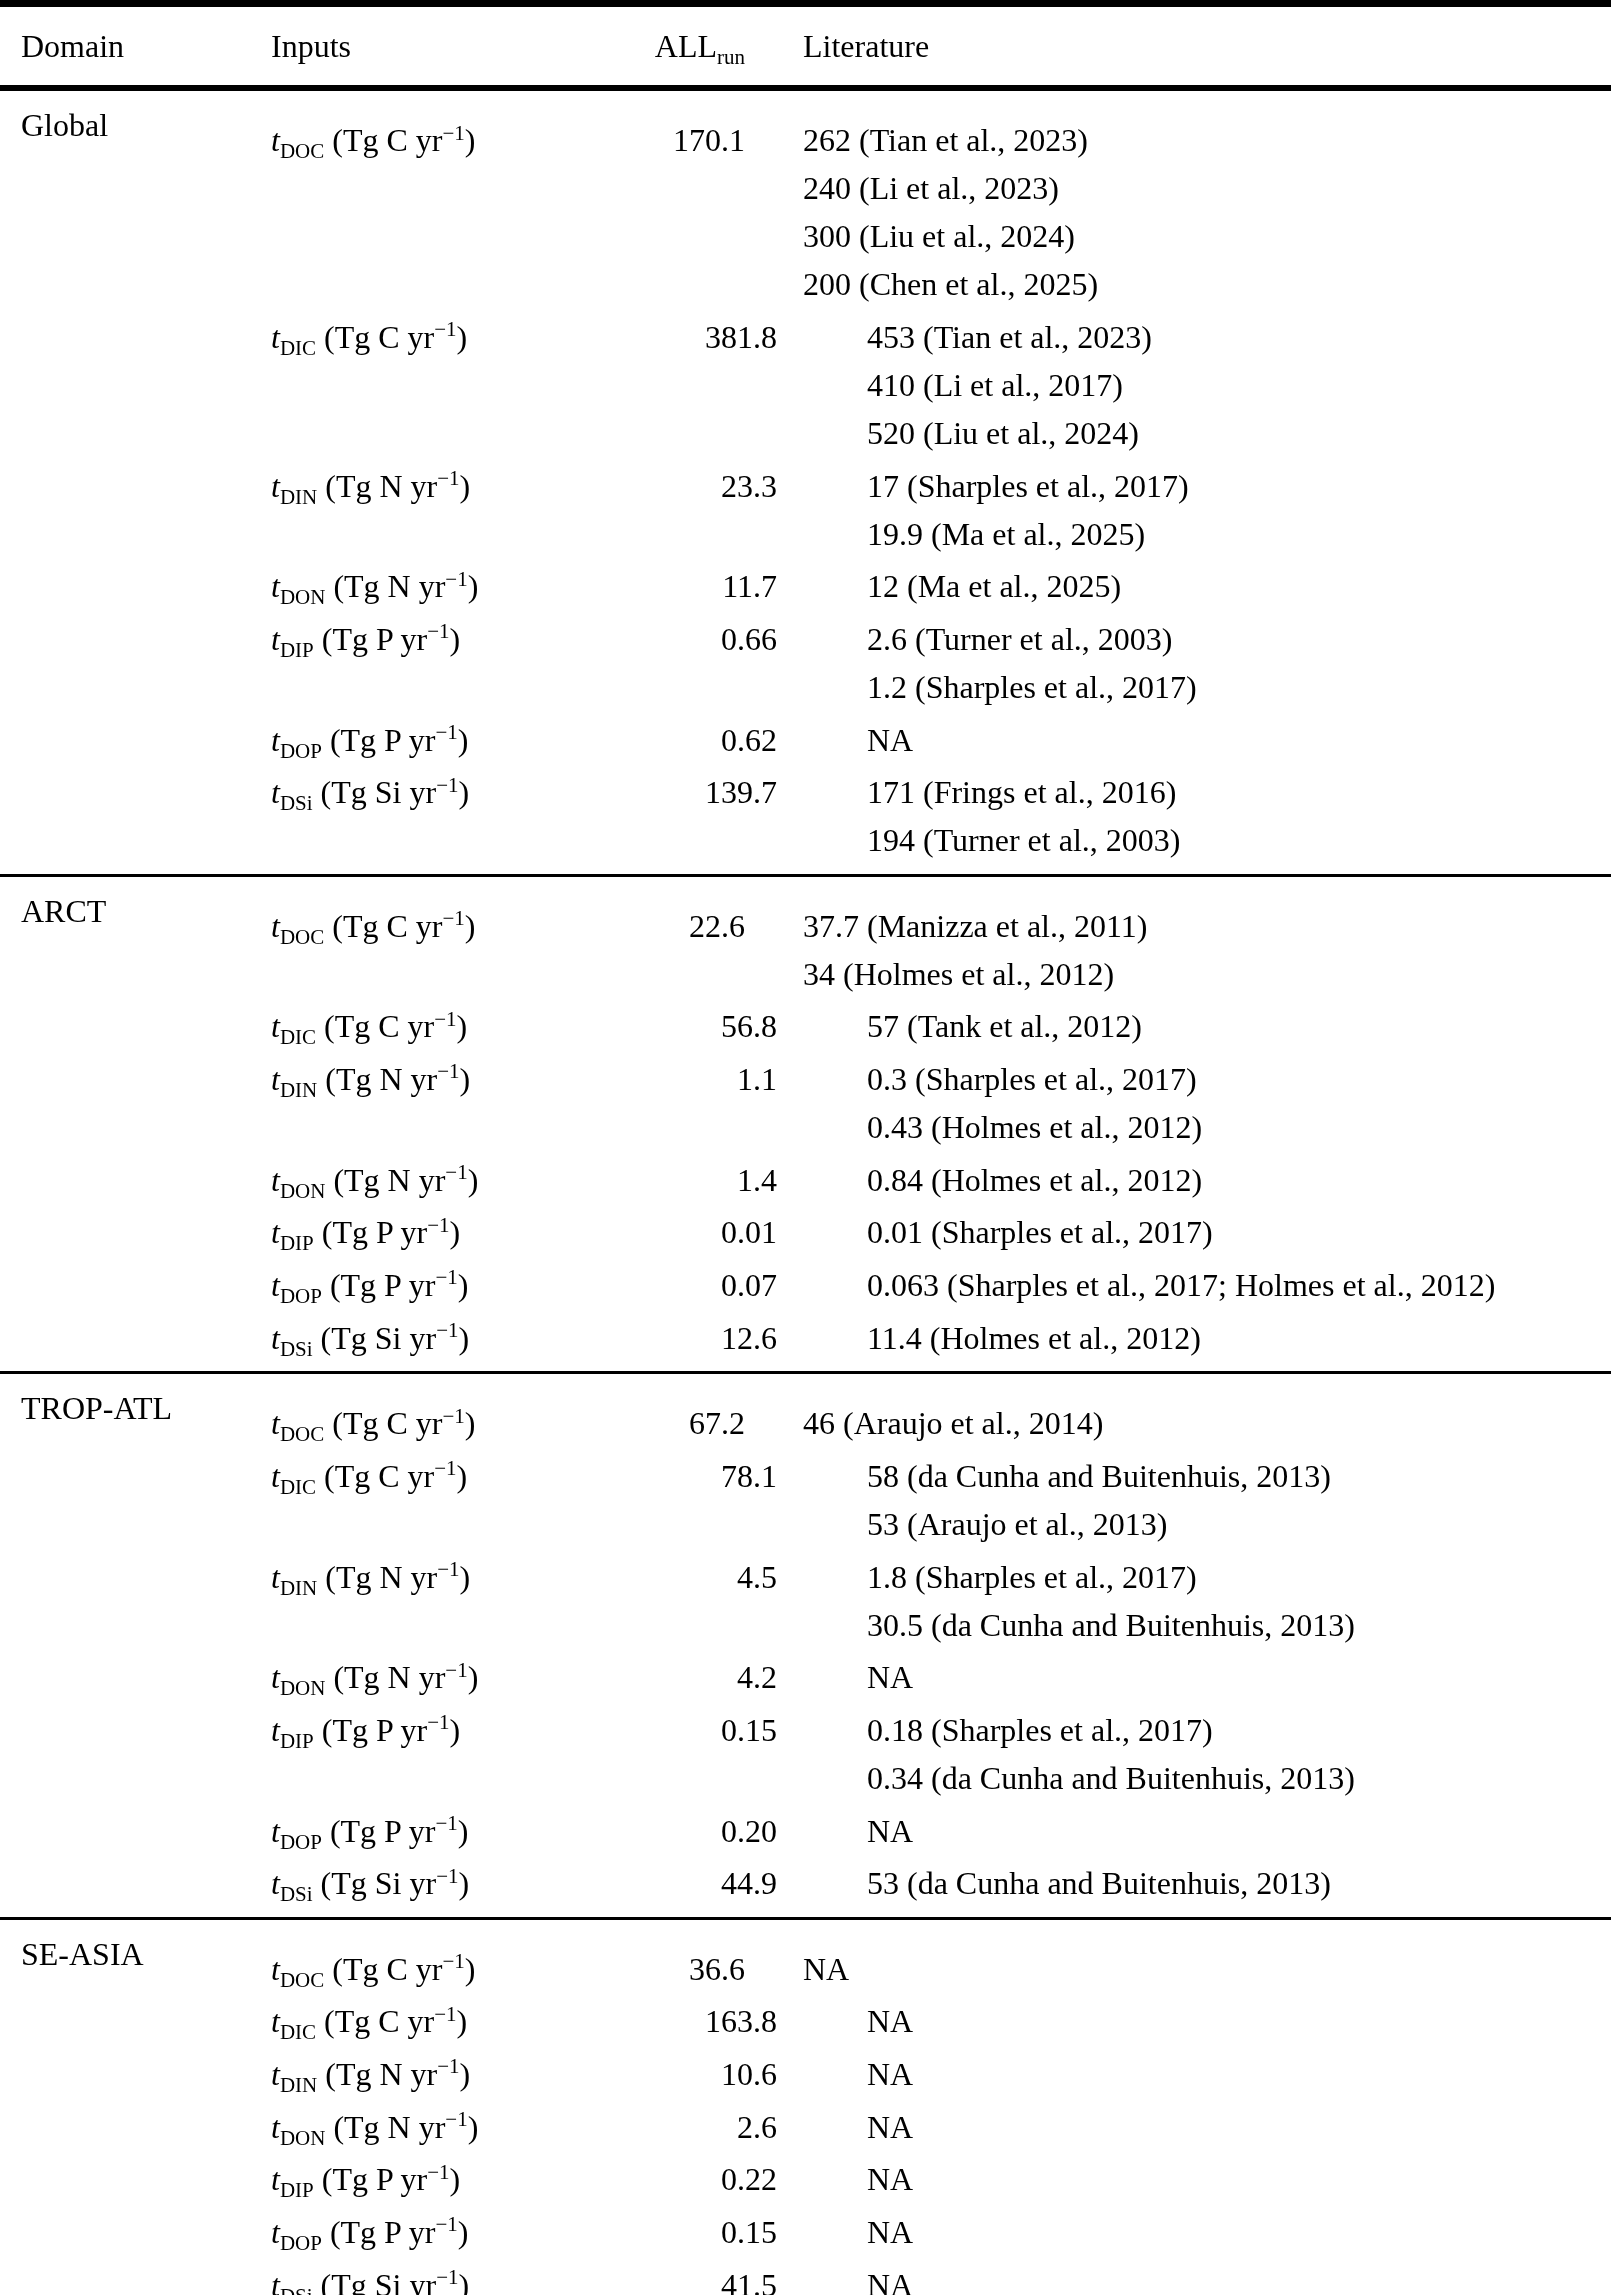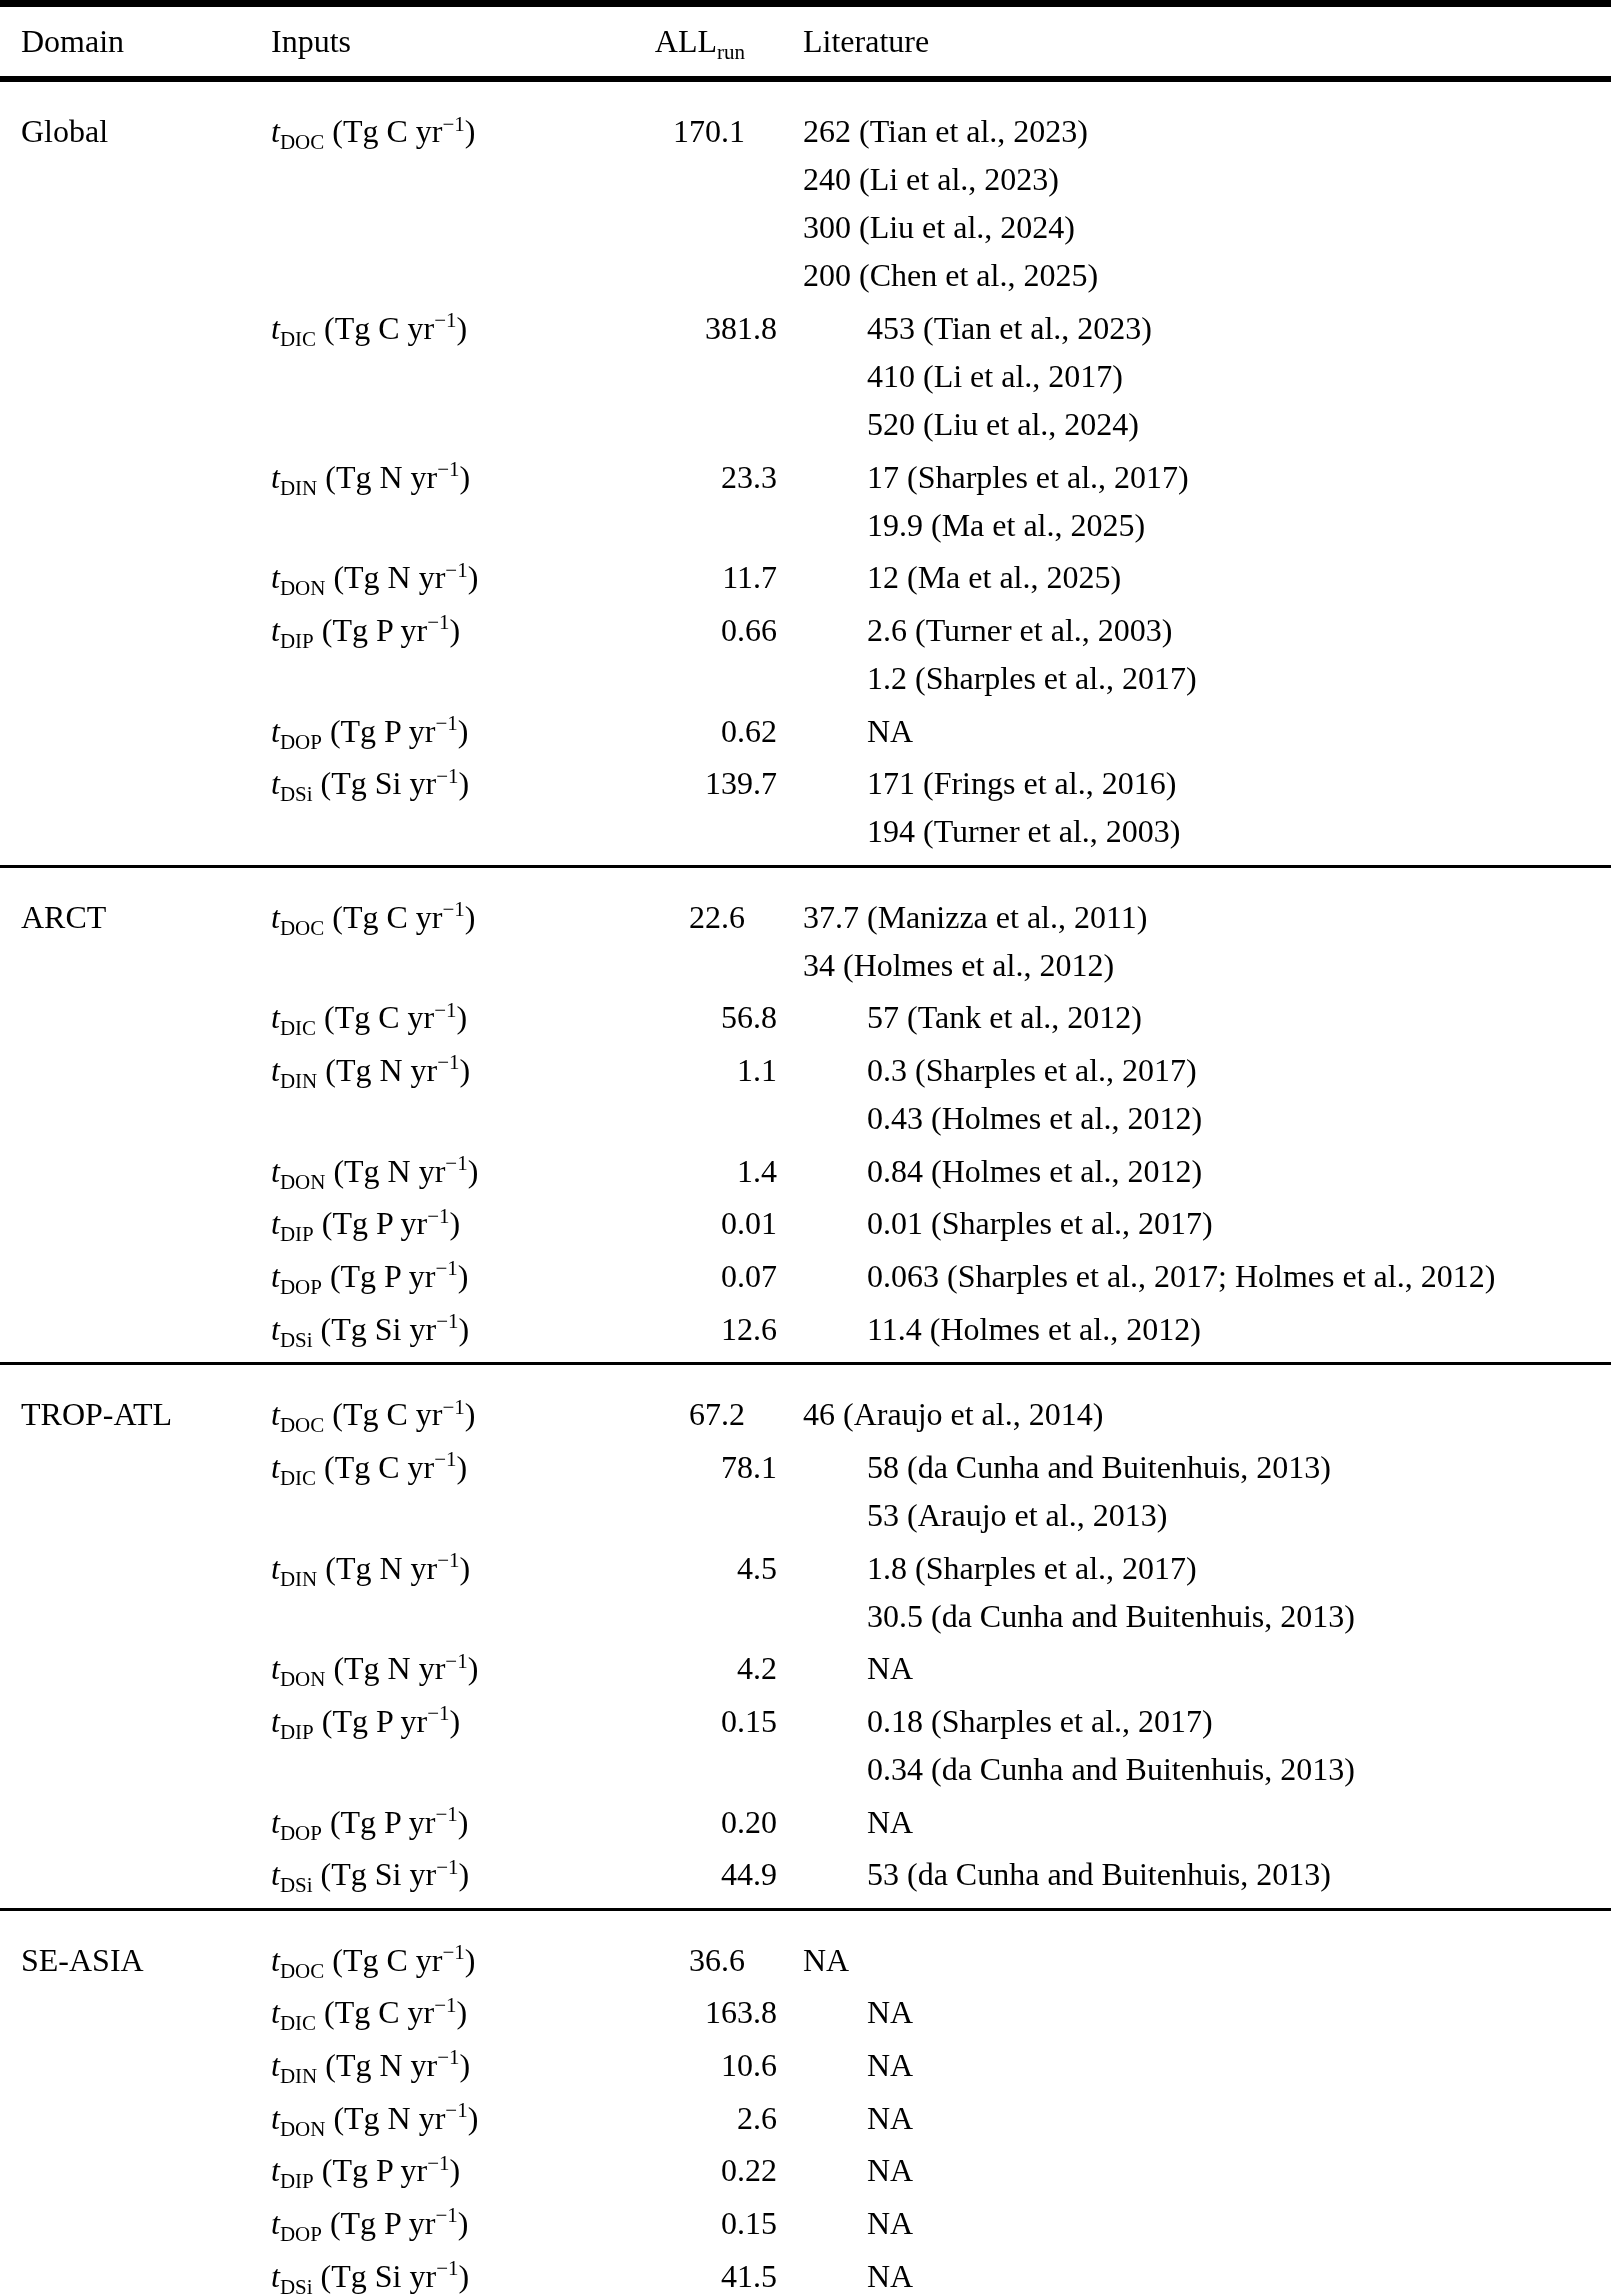--- a/index.html
+++ b/index.html
@@ -17,37 +17,37 @@
   .rule { width: 100%; background: #000000; }
   .rule.top { height: 7px; }
   .rule.head { height: 6.2px; }
   .rule.bottom { height: 7px; }
 
   
   .header-row {
     display: grid;
     grid-template-columns: 250px 324px 150px 1fr;
     padding-left: 21px;
-    height: 69px;
+    height: 78px;
     align-items: center;
   }
   .header-cell { line-height: 69px; }
   .header-cell.allrun { text-align: right; }
   .header-cell.lit { padding-left: 58px; }
 
   
   .section {
     position: relative;
     padding: 25px 0 9.4px 0;
   }
   .section.divided { border-top: 3.1px solid #000000; }
   .domain-label {
     position: absolute;
     left: 21px;
-    top: 25px;
+    top: 10px;
     line-height: 48px;
     white-space: nowrap;
   }
   .rows { margin-left: 271px; }
   .row {
     display: grid;
     grid-template-columns: 324px 150px 1fr;
     align-items: start;
   }
   .row + .row { margin-top: 4.7px; gap: 32px; }

